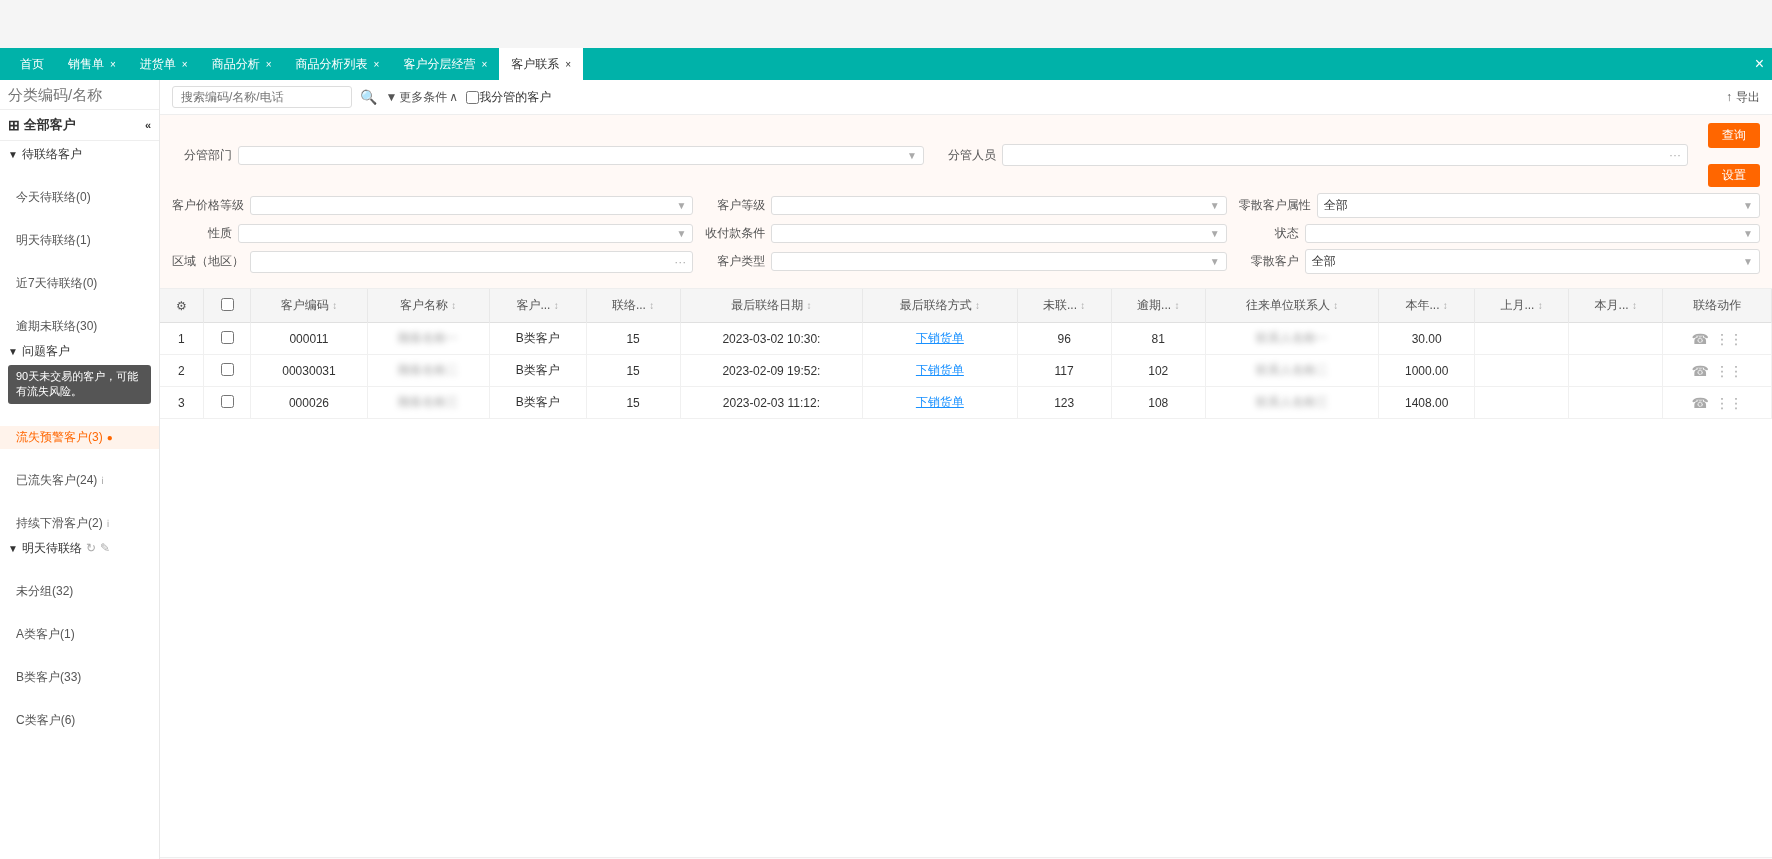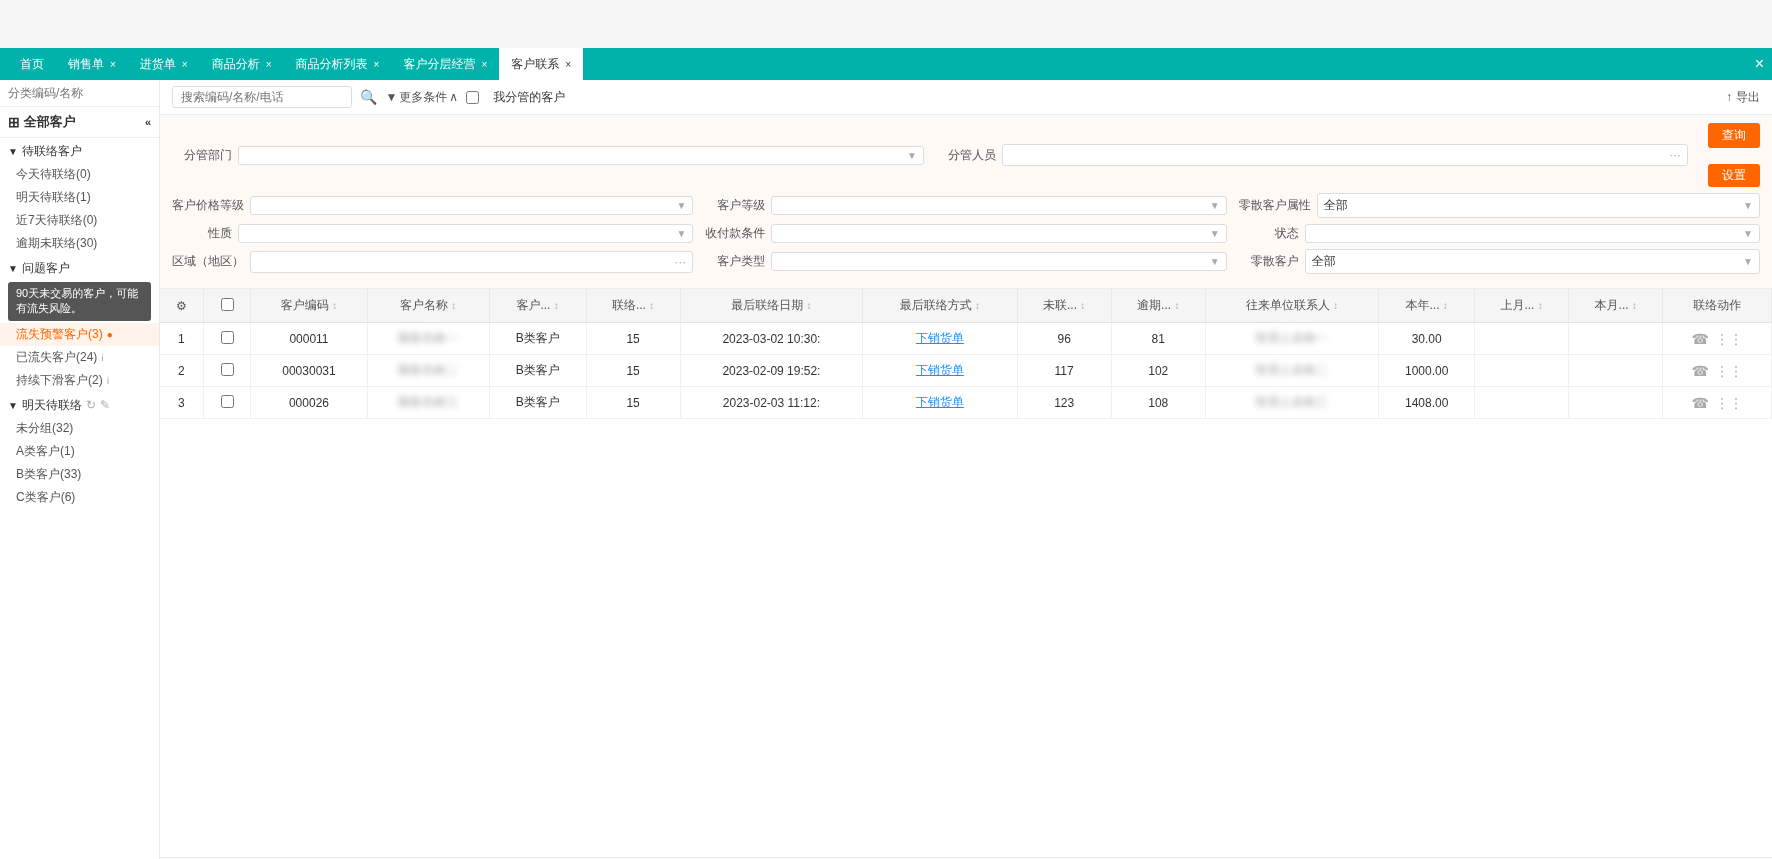--- a/index.html
+++ b/index.html
@@ -50,41 +50,41 @@
       display: flex; flex-direction: column;
       overflow-y: auto;
     }
     .sidebar-search {
       display: flex; align-items: center;
       padding: 6px 8px;
       border-bottom: 1px solid #eee;
     }
     .sidebar-search input {
       flex: 1; border: none; outline: none;
-      font-size: 12px; background: transparent;
+      font-size: 15px; background: transparent;
     }
 
     .sidebar-section-header {
       display: flex; align-items: center;
       padding: 6px 8px;
       font-weight: bold; font-size: 13px;
       border-bottom: 1px solid #eee;
     }
     .sidebar-section-header .collapse-btn {
       margin-left: auto; cursor: pointer; font-size: 11px;
     }
     .sidebar-group-label {
       display: flex; align-items: center;
       padding: 5px 8px 3px 8px;
       color: #333; font-size: 12px; cursor: pointer;
     }
     .sidebar-group-label .arrow { margin-right: 4px; font-size: 10px; }
     .sidebar-item {
       padding: 3px 8px 3px 16px;
-      font-size: 12px; cursor: pointer; color: #555;
+      font-size: 12px; cursor: pointer; color: #555; margin-top: 20px;
     }
     .sidebar-item.active {
       color: #ff6600; background: #fff3eb;
     }
     .sidebar-item-with-icon {
       display: flex; align-items: center; gap: 4px;
     }
     .icon-grid { font-size: 14px; margin-right: 4px; }
     .tooltip-box {
       background: #555; color: white;
@@ -114,21 +114,21 @@
     .filter-search-btn {
       background: none; border: none; cursor: pointer;
       color: #ff6600; font-size: 14px;
     }
     .filter-more-btn {
       display: flex; align-items: center; gap: 2px;
       background: none; border: none; cursor: pointer;
       color: #555; font-size: 12px;
     }
     .filter-checkbox-label {
-      display: flex; align-items: center; gap: 14px;
+      display: flex; align-items: center; gap: 0;
       font-size: 12px; cursor: pointer;
     }
     .export-btn {
       margin-left: auto;
       display: flex; align-items: center; gap: 4px;
       background: none; border: none; cursor: pointer;
       color: #555; font-size: 12px;
     }
 
     

